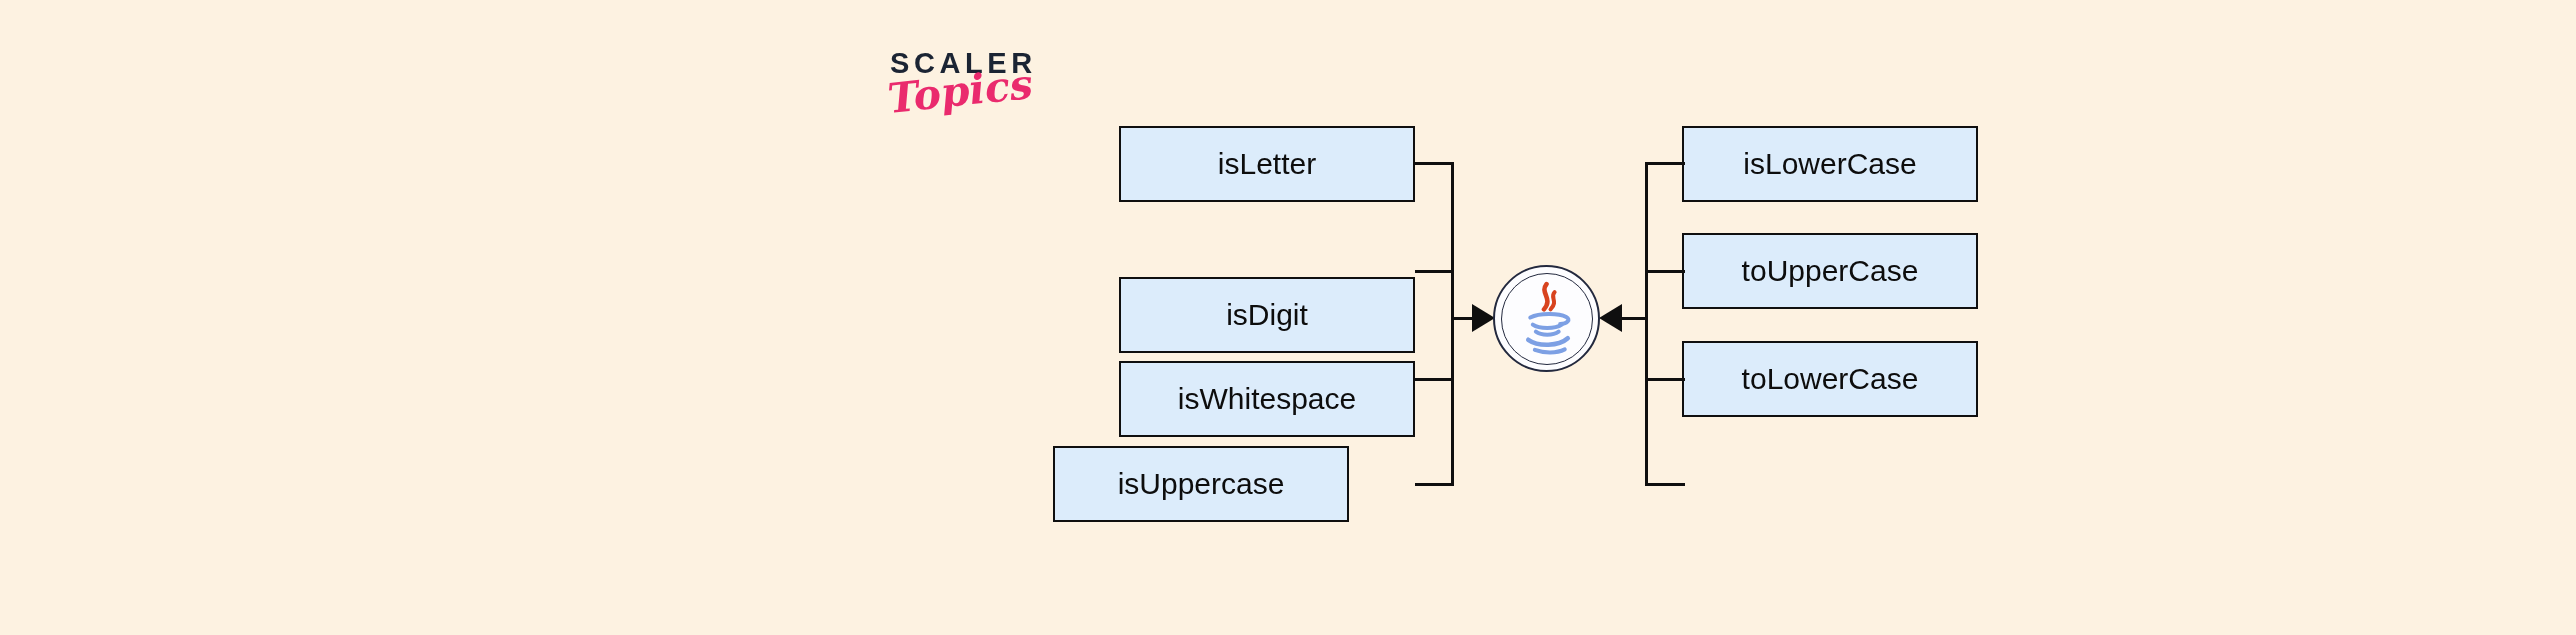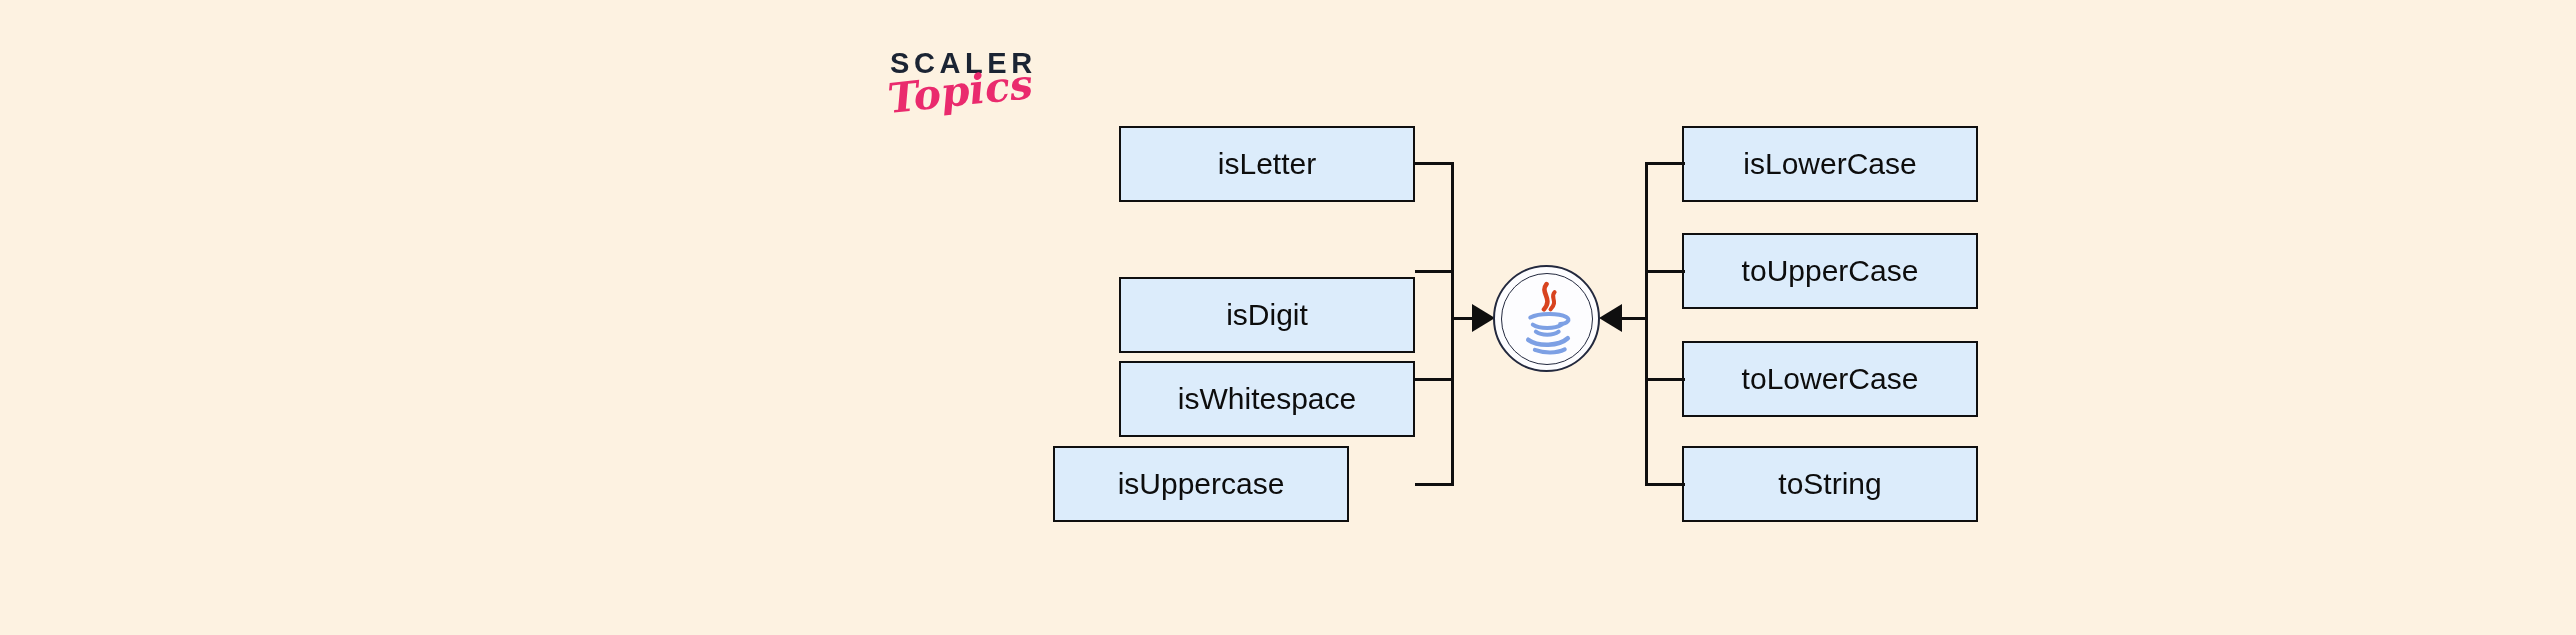--- a/index.html
+++ b/index.html
@@ -115,21 +115,20 @@
   </div>
 
   <div class="method-box" style="left:1119px; top:126px;">isLetter</div>
   <div class="method-box" style="left:1119px; top:233px;margin-top:44px;">isDigit</div>
   <div class="method-box" style="left:1119px; top:341px;margin-top:20px;">isWhitespace</div>
   <div class="method-box" style="left:1053px; top:446px;">isUppercase</div>
 
   <div class="method-box" style="left:1682px; top:126px;">isLowerCase</div>
   <div class="method-box" style="left:1682px; top:233px;">toUpperCase</div>
   <div class="method-box" style="left:1682px; top:341px;">toLowerCase</div>
-  <div class="method-box" style="left:1682px; top:446px;">toString</div>
 
   <div class="line" style="left:1415px; top:162px; width:39px; height:2.6px;"></div>
   <div class="line" style="left:1415px; top:270px; width:39px; height:2.6px;"></div>
   <div class="line" style="left:1415px; top:378px; width:39px; height:2.6px;"></div>
   <div class="line" style="left:1415px; top:483px; width:39px; height:2.6px;"></div>
   <div class="line" style="left:1451px; top:162px; width:2.6px; height:323px;"></div>
   <div class="line" style="left:1451px; top:317px; width:26px; height:2.6px;"></div>
   <div class="arrow-head-right" style="left:1472px; top:304px;"></div>
 
   <div class="line" style="left:1645px; top:162px; width:40px; height:2.6px;"></div>

